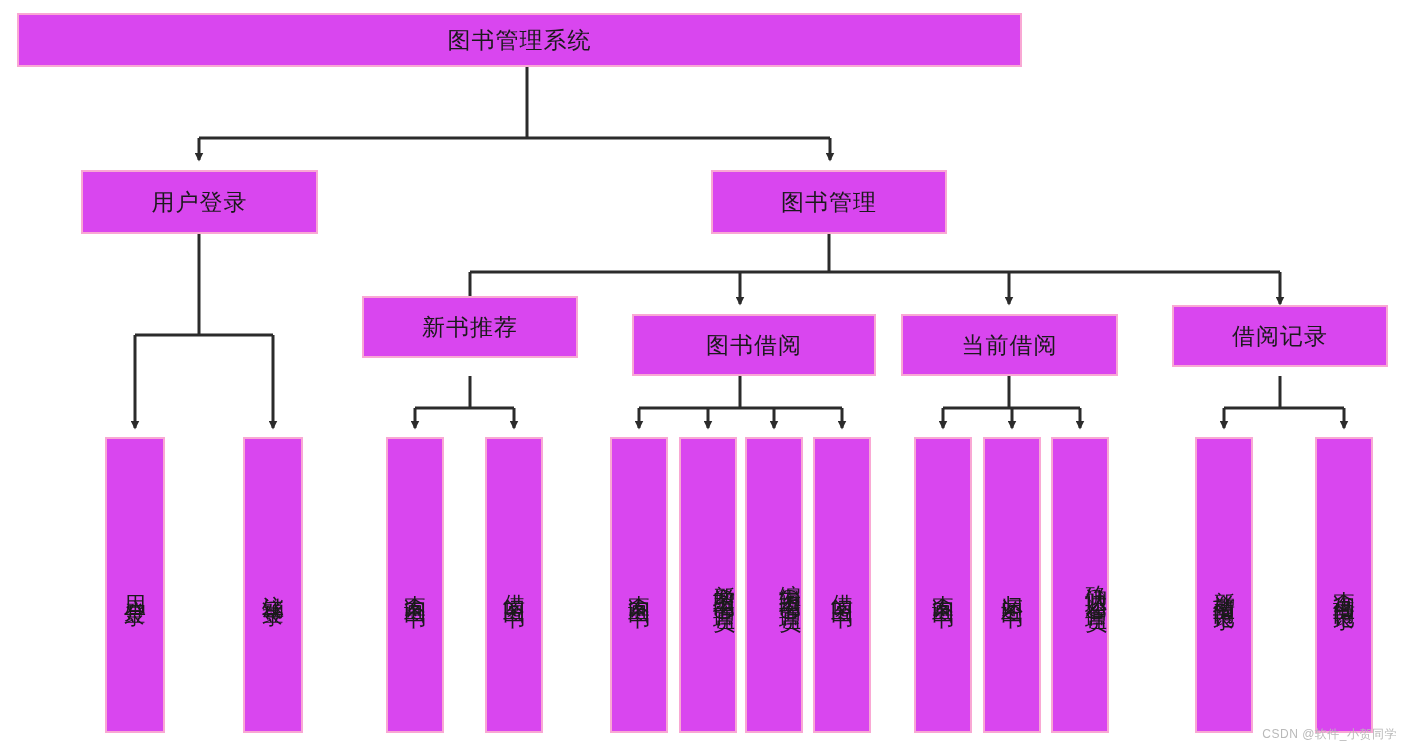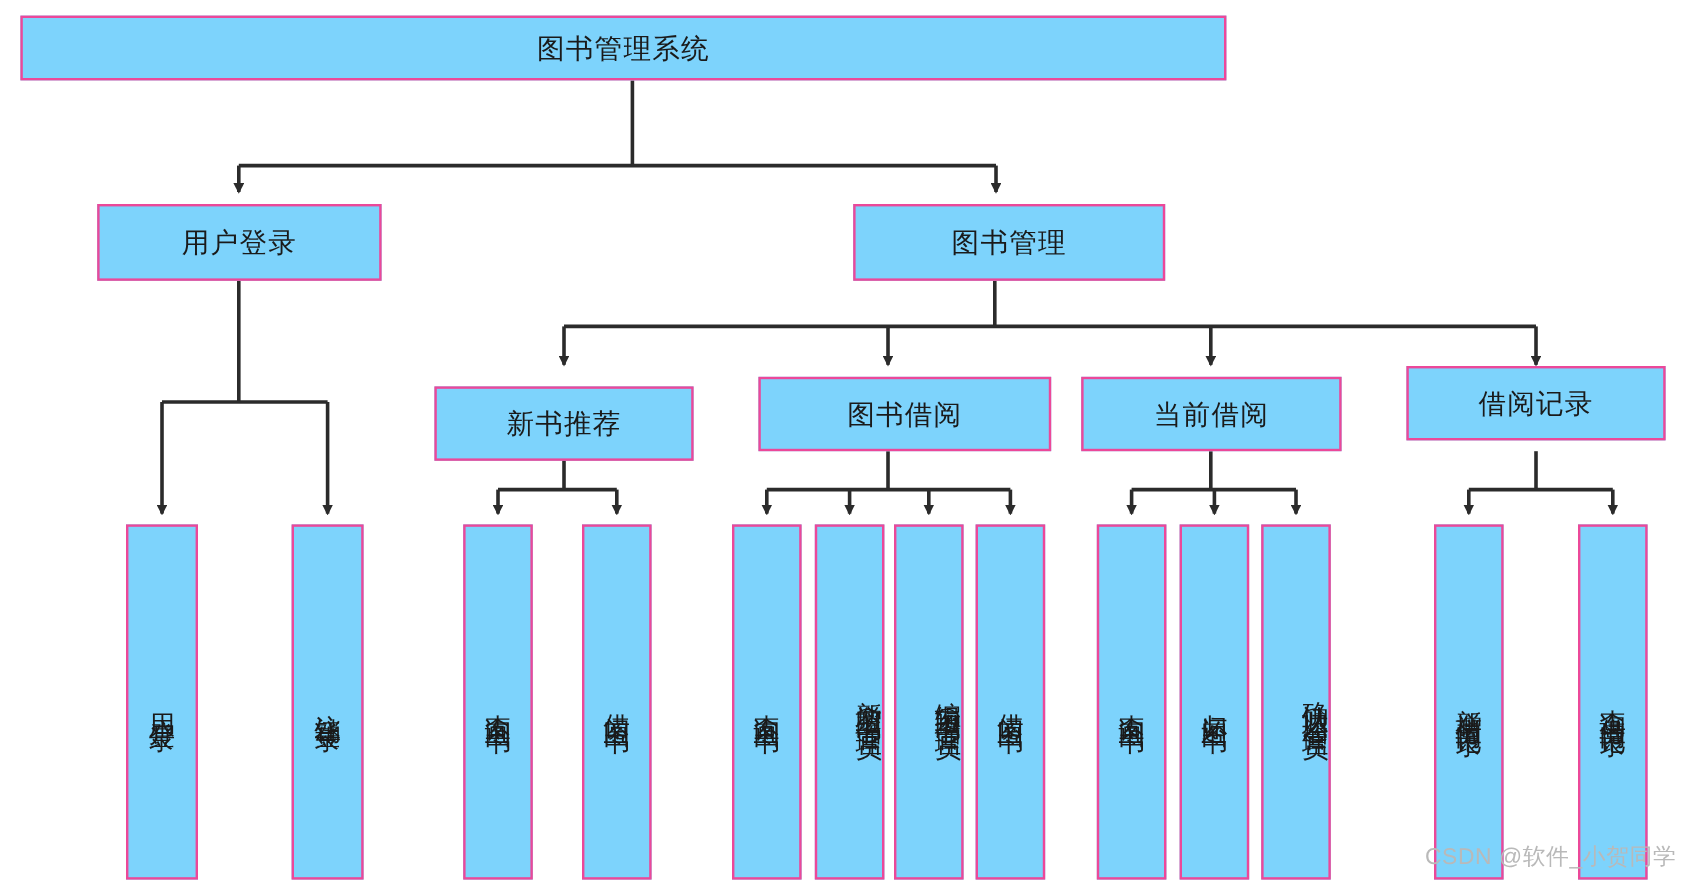--- a/index.html
+++ b/index.html
@@ -20,22 +20,22 @@
   #connector-layer {
     position: absolute;
     left: 0;
     top: 0;
     width: 1405px;
     height: 747px;
   }
   .node {
     position: absolute;
     box-sizing: border-box;
-    background: #7dd3fc;
-    border: 2px solid #ec4899;
+    background: #d946ef;
+    border: 2px solid #f9a8d4;
     display: flex;
     align-items: center;
     justify-content: center;
     color: #1a1a1a;
   }
   .node-h {
     font-size: 23px;
     letter-spacing: 1px;
   }
   .node-v {
@@ -51,22 +51,22 @@
   }
   .node-v.v-center {
     align-items: center;
   }
   .node-v.v-top {
     align-items: flex-start;
   }
   .watermark {
     position: absolute;
     right: 8px;
-    bottom: 20px;
-    font-size: 19px;
+    bottom: 4px;
+    font-size: 12px;
     color: #b9b9b9;
     letter-spacing: 0.5px;
     white-space: nowrap;
   }
 </style>
 </head>
 <body>
 
 <div id="diagram-root">
 
@@ -133,25 +133,25 @@
   </svg>
 
   <div class="node node-h" style="left:17px; top:13px; width:1005px; height:54px;">
     <span>图书管理系统</span>
   </div>
 
   <div class="node node-h" style="left:81px; top:170px; width:237px; height:64px;">
     <span>用户登录</span>
   </div>
 
-  <div class="node node-h" style="left:711px; top:170px; width:260px; height:64px;">
+  <div class="node node-h" style="left:711px; top:170px; width:236px; height:64px;">
     <span>图书管理</span>
   </div>
 
-  <div class="node node-h" style="left:362px; top:322px; width:216px; height:62px;">
+  <div class="node node-h" style="left:362px; top:296px; width:216px; height:62px;">
     <span>新书推荐</span>
   </div>
 
   <div class="node node-h" style="left:632px; top:314px; width:244px; height:62px;">
     <span>图书借阅</span>
   </div>
 
   <div class="node node-h" style="left:901px; top:314px; width:217px; height:62px;">
     <span>当前借阅</span>
   </div>

